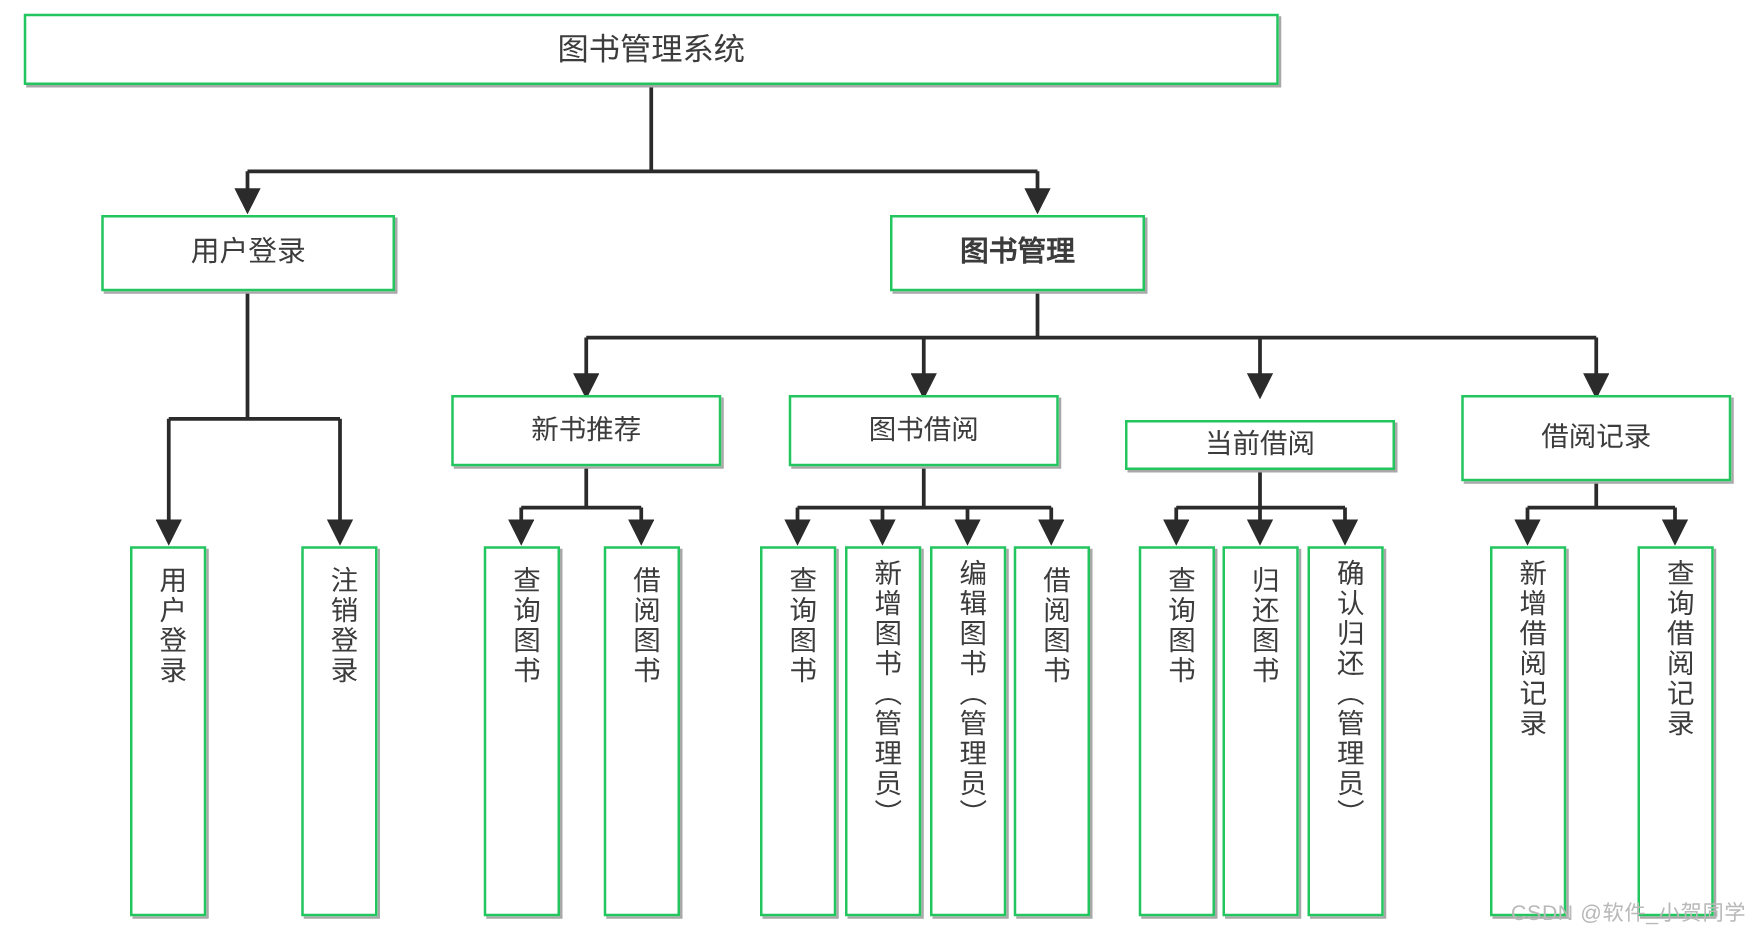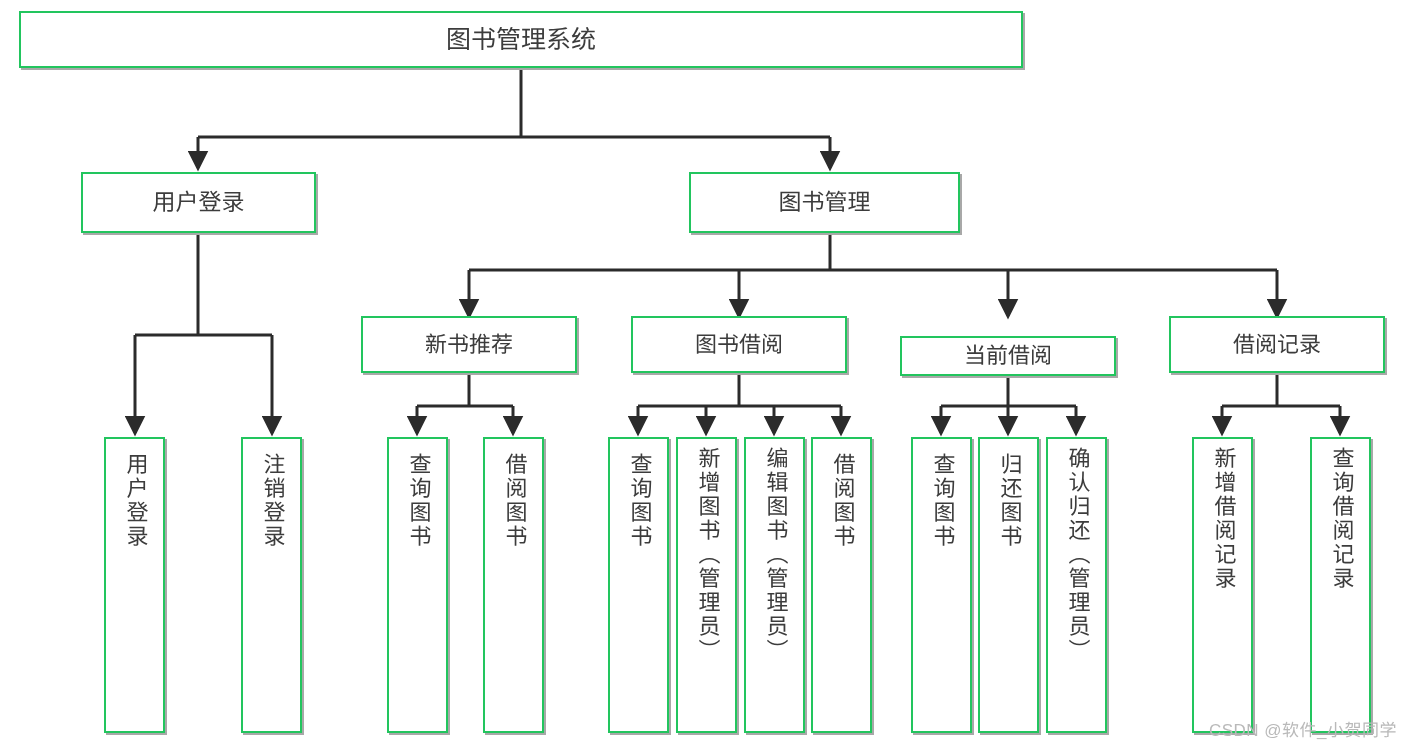--- a/index.html
+++ b/index.html
@@ -143,37 +143,37 @@
   </svg>
 
   <div class="node level-root" style="left:19px; top:11px; width:1004px; height:57px;">
     <span class="node-label">图书管理系统</span>
   </div>
 
   <div class="node level-module" style="left:81px; top:172px; width:235px; height:61px;">
     <span class="node-label">用户登录</span>
   </div>
 
-  <div class="node level-module" style="left:689px; top:172px; width:271px; height:61px;">
+  <div class="node level-module" style="left:712px; top:172px; width:204px; height:61px;font-weight:bold;">
     <span class="node-label">图书管理</span>
   </div>
 
   <div class="node level-sub" style="left:361px; top:316px; width:216px; height:57px;">
     <span class="node-label">新书推荐</span>
   </div>
 
   <div class="node level-sub" style="left:631px; top:316px; width:216px; height:57px;">
     <span class="node-label">图书借阅</span>
   </div>
 
   <div class="node level-sub" style="left:900px; top:336px; width:216px; height:40px;">
     <span class="node-label">当前借阅</span>
   </div>
 
-  <div class="node level-sub" style="left:1169px; top:316px; width:216px; height:57px;">
+  <div class="node level-sub" style="left:1169px; top:316px; width:216px; height:69px;">
     <span class="node-label">借阅记录</span>
   </div>
 
   <div class="node level-leaf" style="left:104px; top:437px; width:61px; height:296px;">
     <span class="node-label">用户登录</span>
   </div>
 
   <div class="node level-leaf" style="left:241px; top:437px; width:61px; height:296px;">
     <span class="node-label">注销登录</span>
   </div>

